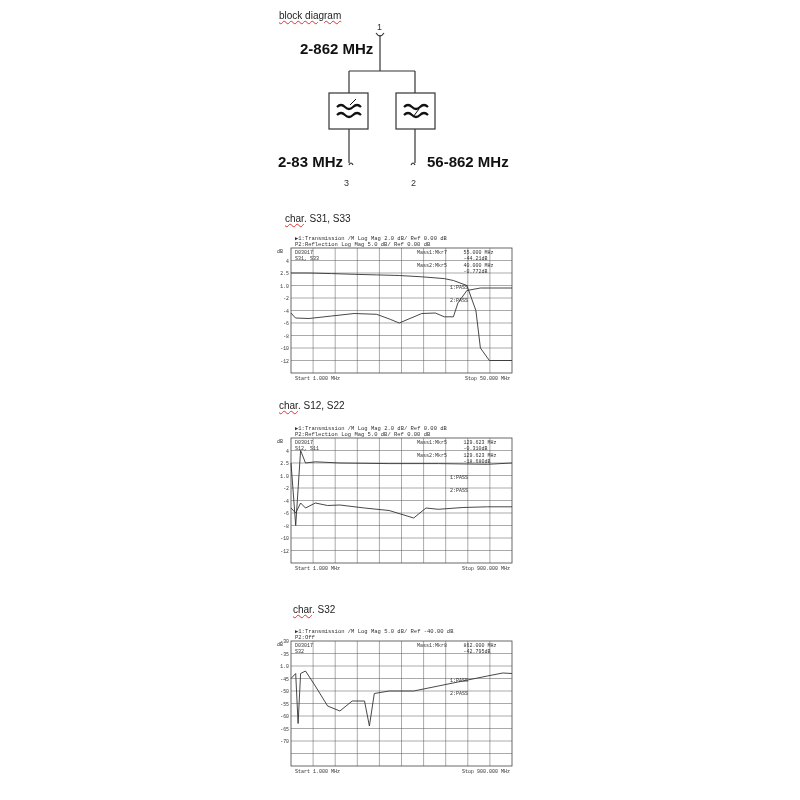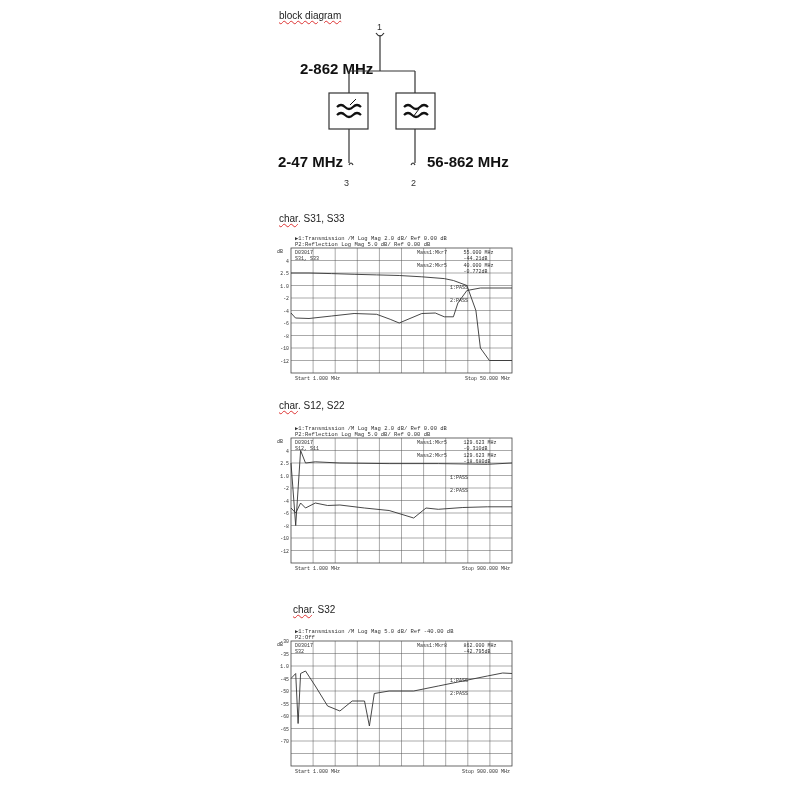--- a/index.html
+++ b/index.html
@@ -11,22 +11,22 @@
   .portnum { font-size:9px; color:#333; }
   .chart-svg text { font-family:"Liberation Mono", monospace; fill:#333; }
 </style>
 </head>
 <body>
 
 <div class="abs caption" style="left:279px; top:10px;">
   <span class="sq">block diagram</span>
 </div>
 <div class="abs portnum" style="left:377px; top:22px;">1</div>
-<div class="abs big" style="left:300px; top:60px;text-align:center;">2-862 MHz</div>
-<div class="abs big" style="left:278px; top:153px;">2-47 MHz</div>
+<div class="abs big" style="left:300px; top:40px;text-align:center;">2-862 MHz</div>
+<div class="abs big" style="left:278px; top:153px;">2-83 MHz</div>
 <div class="abs big" style="left:427px; top:153px;">56-862 MHz</div>
 <div class="abs portnum" style="left:344px; top:178px;">3</div>
 <div class="abs portnum" style="left:411px; top:178px;">2</div>
 
 <svg class="abs" style="left:270px; top:25px;" width="200" height="150">
 
   <path d="M106 8 q4 6 8 0" fill="none" stroke="#333" stroke-width="1.2"></path>
   <line x1="110" y1="10" x2="110" y2="46" stroke="#333" stroke-width="1.2"></line>
   <line x1="79" y1="46" x2="145" y2="46" stroke="#333" stroke-width="1.2"></line>
   <line x1="79" y1="46" x2="79" y2="68" stroke="#333" stroke-width="1.2"></line>
@@ -44,21 +44,21 @@
     <path d="M134 82 q4 -4 8 0 t8 0 t8 0" fill="none" stroke="#111" stroke-width="2.2"></path>
     <path d="M134 90 q4 -4 8 0 t8 0 t8 0" fill="none" stroke="#111" stroke-width="2.2"></path>
     <line x1="143" y1="92" x2="149" y2="84" stroke="#111" stroke-width="1"></line>
   </g>
   <line x1="79" y1="104" x2="79" y2="138" stroke="#333" stroke-width="1.2"></line>
   <line x1="145" y1="104" x2="145" y2="138" stroke="#333" stroke-width="1.2"></line>
   <path d="M79 140 q2 -4 4 0" fill="none" stroke="#333" stroke-width="1.2"></path>
   <path d="M141 140 q2 -4 4 0" fill="none" stroke="#333" stroke-width="1.2"></path>
 </svg>
 
-<div class="abs caption" style="left:279px; top:213px;">
+<div class="abs caption" style="left:285px; top:213px;">
   <span class="sq">char</span><span>. S31, S33</span>
 </div>
 <div class="abs caption" style="left:279px; top:400px;">
   <span class="sq">char</span><span>. S12, S22</span>
 </div>
 <div class="abs caption" style="left:293px; top:604px;">
   <span class="sq">char</span><span>. S32</span>
 </div>
 
 <svg class="abs chart-svg" id="chart0" style="left:275px; top:235px;" width="250" height="155">

